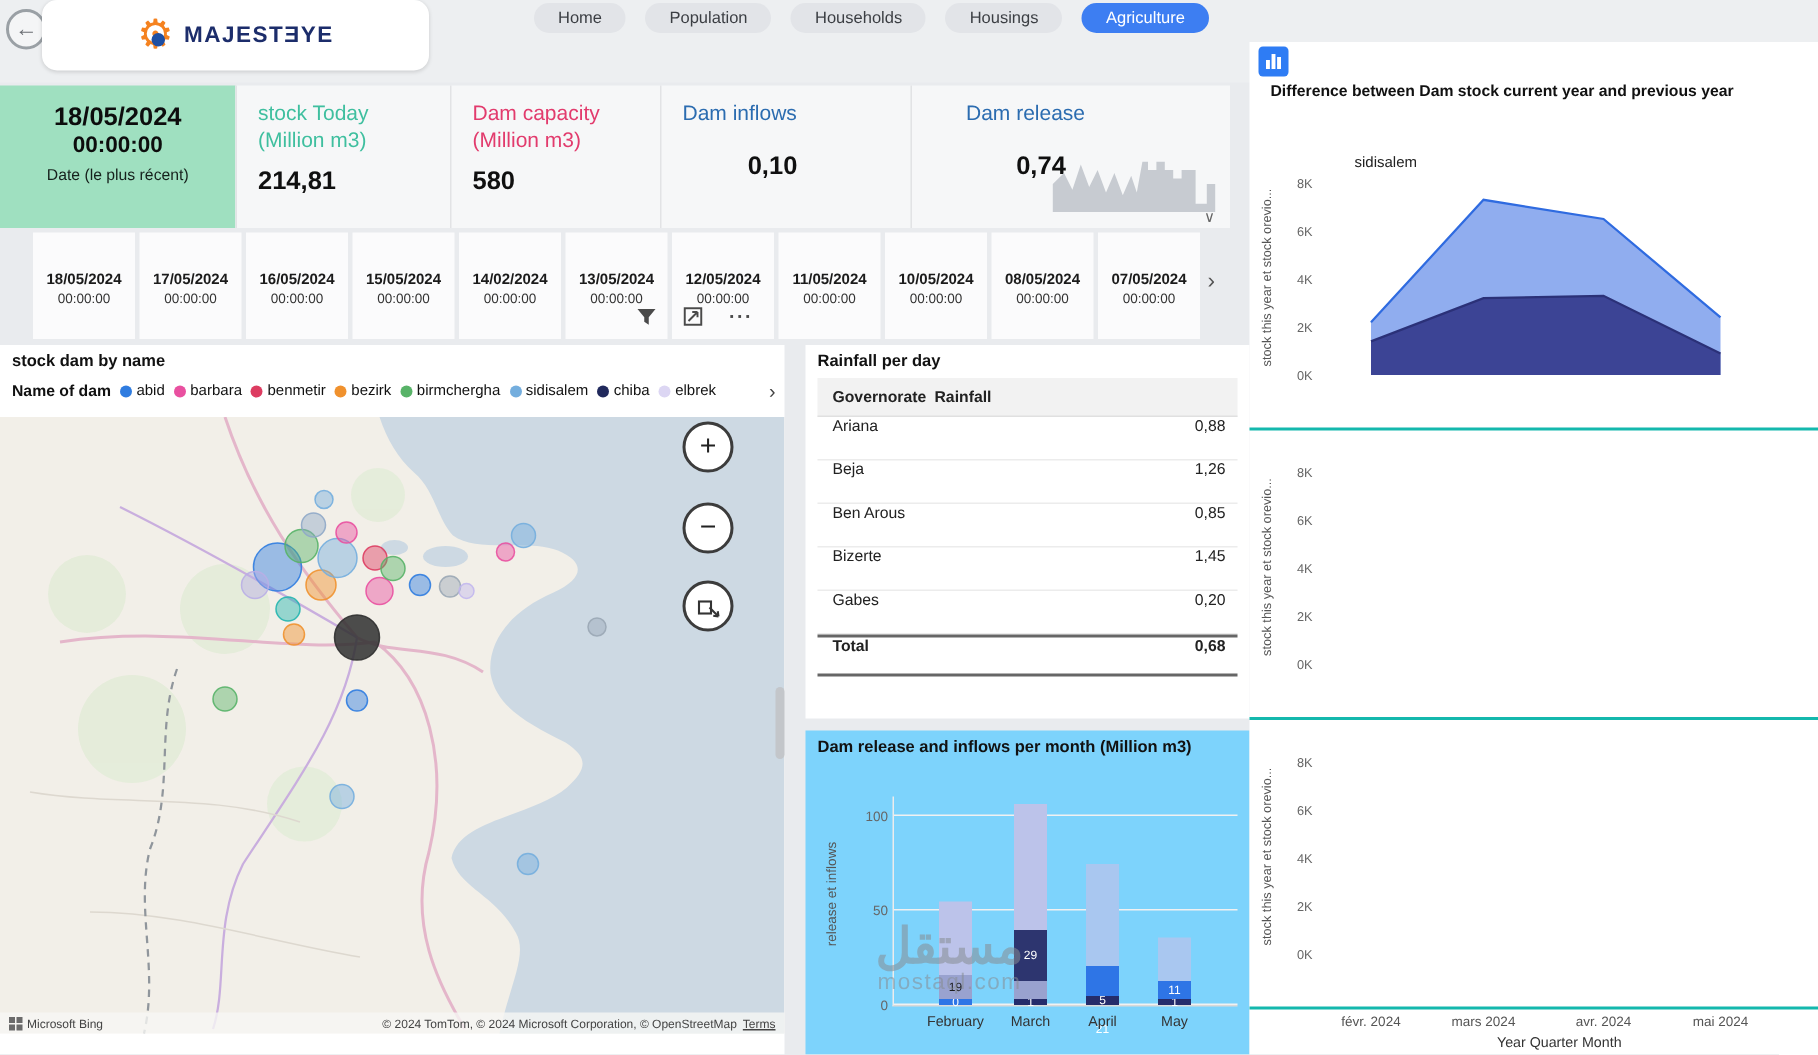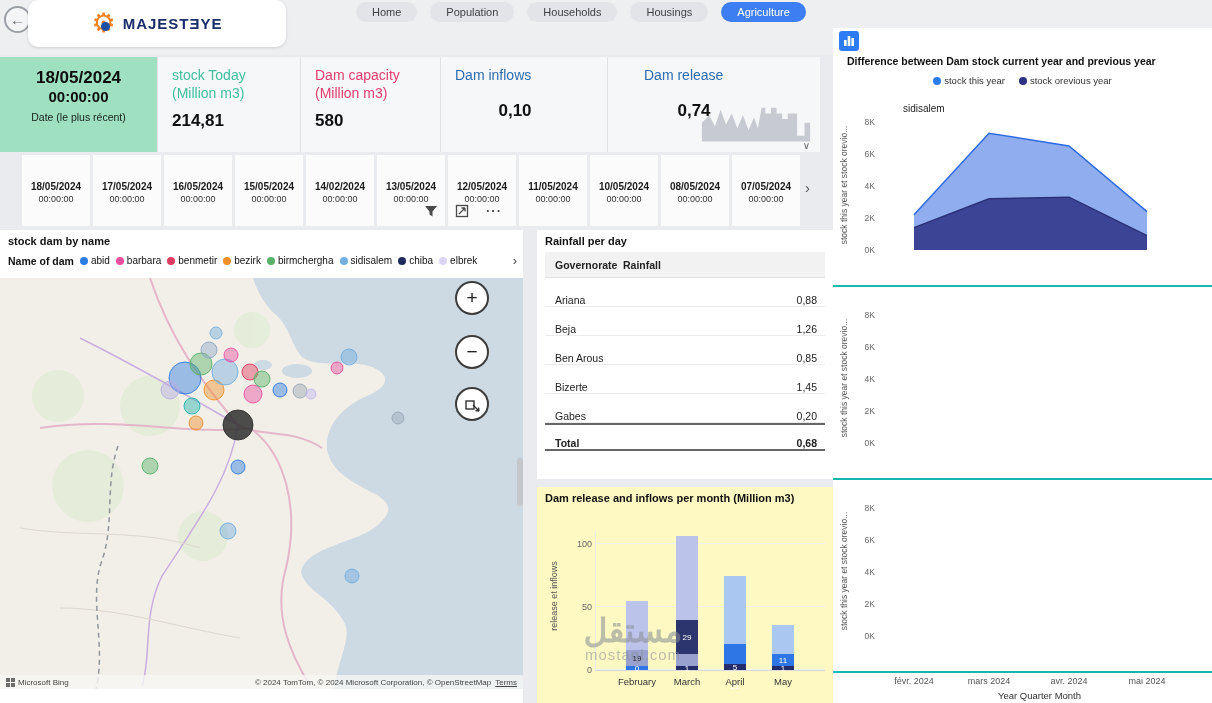--- a/index.html
+++ b/index.html
@@ -73,28 +73,28 @@
   #attrib .terms { text-decoration:underline; cursor:pointer; margin-left:4px; }
   #map-scrollbar { position:absolute; left:517px; top:228px; width:6px; height:48px;
                    background:#c3c6ca; border-radius:3px; cursor:pointer; z-index:5; }
 
   
   #rain-panel { position:absolute; left:537px; top:230px; width:296px; height:249px; background:#fff; }
   #rain-table { margin:3px 8px 0; }
   .rain-header { display:flex; background:#f2f2f2; border-bottom:1px solid #e0e0e0; height:26px;
                  align-items:center; font-size:10.5px; font-weight:bold; color:#222; }
   .rh-gov { padding-left:10px; width:78px; }
-  .rain-row { display:flex; height:29px; align-items:flex-end; font-size:10.5px;
+  .rain-row { display:flex; height:29px; align-items:flex-start; font-size:10.5px;
               border-bottom:1px solid #ececec; color:#222; }
   .rc-name { padding-left:10px; flex:1; }
   .rc-val { width:70px; text-align:right; padding-right:8px; }
   .rain-row.total { font-weight:bold; border-top:2px solid #666; border-bottom:2px solid #666; height:28px; }
 
   
-  #bar-panel { position:absolute; left:537px; top:487px; width:296px; height:216px; background:#fef9c3; }
+  #bar-panel { position:absolute; left:537px; top:487px; width:296px; height:216px; background:#7dd3fc; }
   #bar-ylabel { position:absolute; left:-48px; top:104px; width:130px; transform:rotate(-90deg);
                 font-size:9px; color:#555; text-align:center; }
   #bar-plot { position:absolute; left:58px; top:44px; width:230px; height:140px;
               border-bottom:1px solid #d9d9d9; border-left:1px solid #ececec; }
   .bar-gridline { position:absolute; left:0; right:0; height:1px; background:#f1f1f1; }
   .bar-tick { position:absolute; left:-30px; width:26px; text-align:right; font-size:9px; color:#666; }
   .bar { position:absolute; bottom:0; width:22px; display:flex; flex-direction:column-reverse; cursor:pointer; }
   .bar-seg { position:relative; width:100%; }
   .bar-seg span { position:absolute; left:-4px; right:-4px; top:50%; transform:translateY(-50%);
                   text-align:center; font-size:8px; }
@@ -453,30 +453,20 @@
 
 <div id="right-panel">
   <div id="rp-icon">
     <svg width="12" height="12" viewBox="0 0 12 12">
       <rect x="1" y="5" width="2.6" height="6" fill="#fff"></rect>
       <rect x="4.7" y="1" width="2.6" height="10" fill="#fff"></rect>
       <rect x="8.4" y="3" width="2.6" height="8" fill="#fff"></rect>
     </svg>
   </div>
   <div id="rp-title">Difference between Dam stock current year and previous year</div>
-  <div id="rp-legend">
-      <span class="leg-item">
-        <span class="dot" style="background: rgb(42, 124, 240);"></span>
-        <span>stock this year</span>
-      </span>
-      <span class="leg-item">
-        <span class="dot" style="background: rgb(45, 50, 130);"></span>
-        <span>stock orevious year</span>
-      </span>
-    </div>
   <div id="sm-panels">
       <div class="sm-panel" style="border-bottom-color: rgb(20, 184, 173);">
         <div class="sm-ylabel">stock this year et stock orevio...</div>
         <div class="sm-tick" style="top: 23px;">8K</div>
         <div class="sm-tick" style="top: 55px;">6K</div>
         <div class="sm-tick" style="top: 87px;">4K</div>
         <div class="sm-tick" style="top: 119px;">2K</div>
         <div class="sm-tick" style="top: 151px;">0K</div>
         <div class="sm-title">sidisalem</div>
         <svg width="321" height="160" class="sm-plot">

